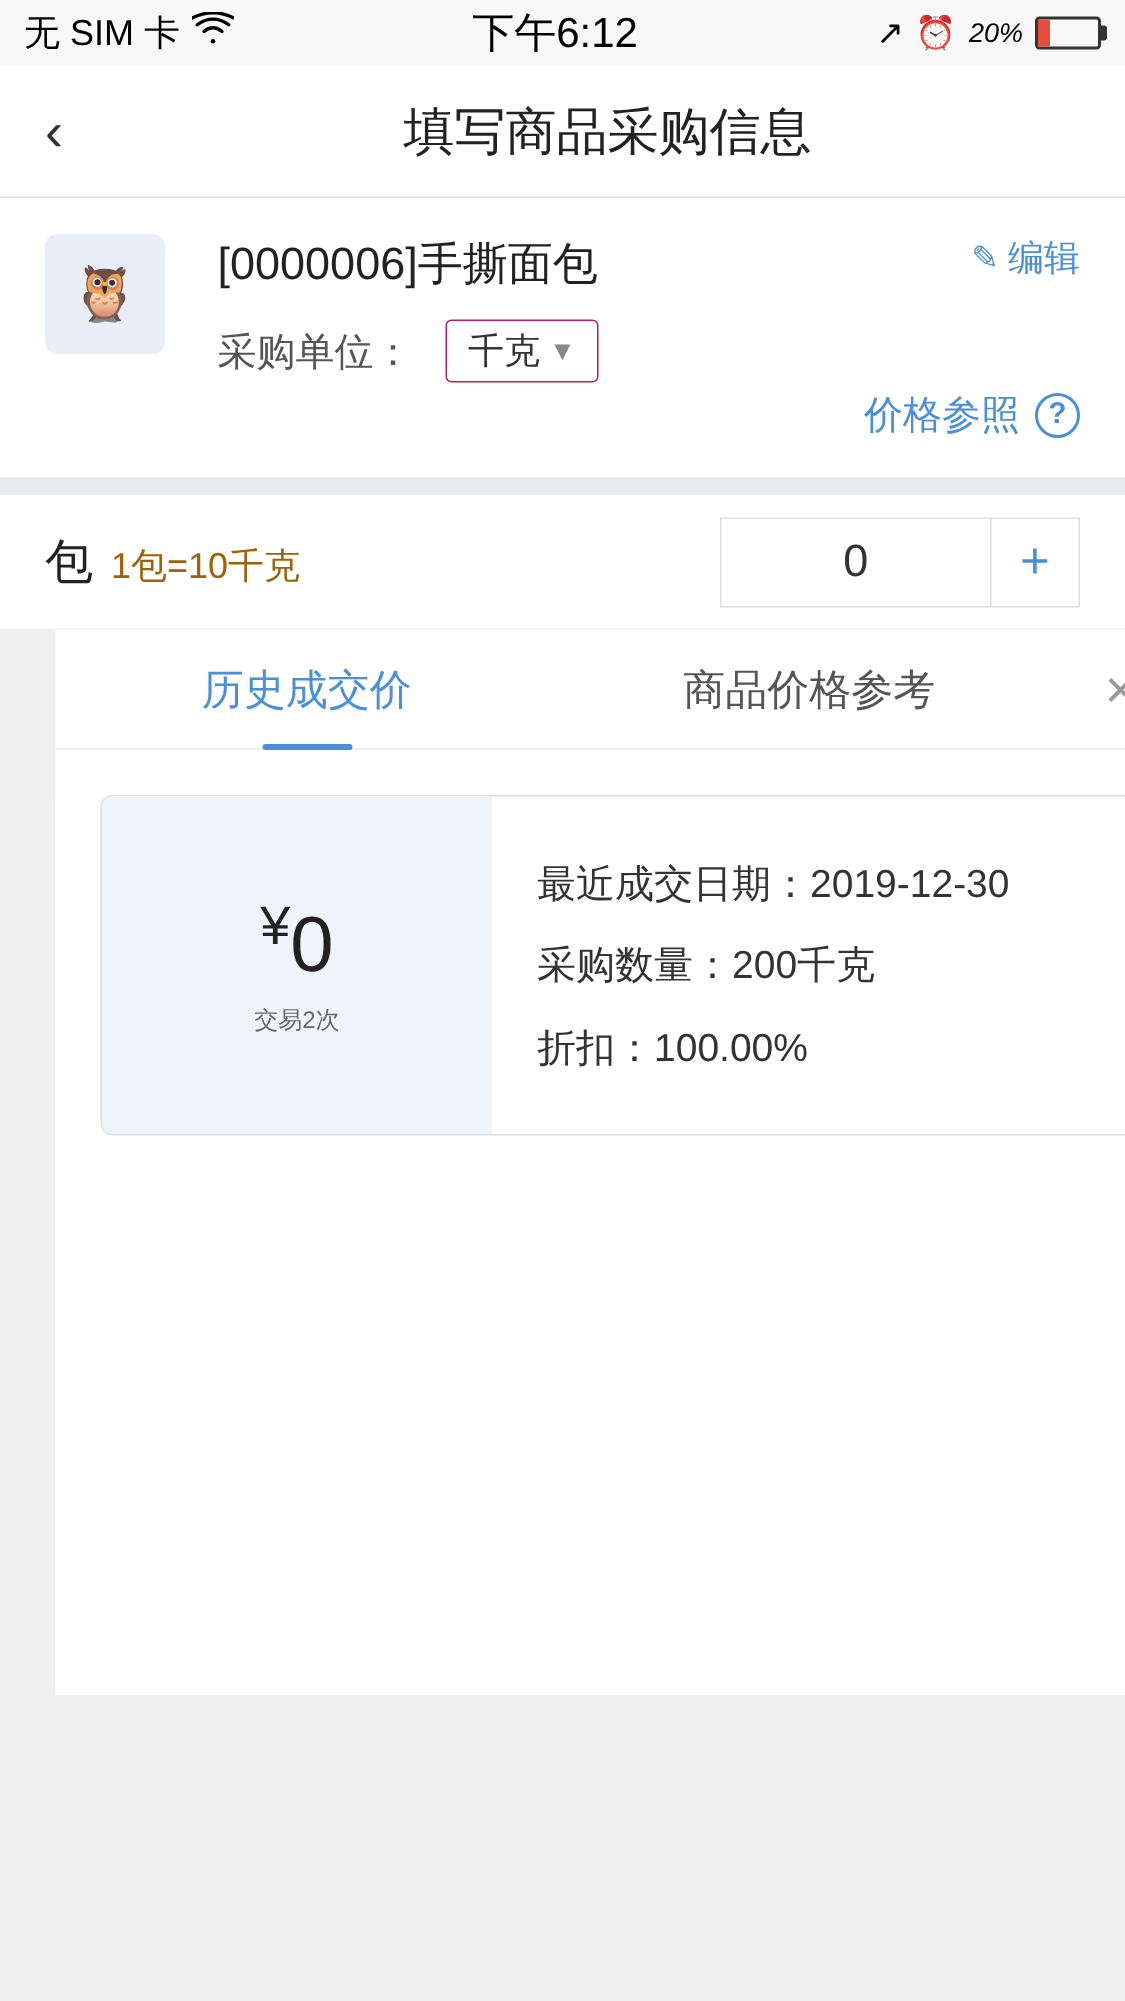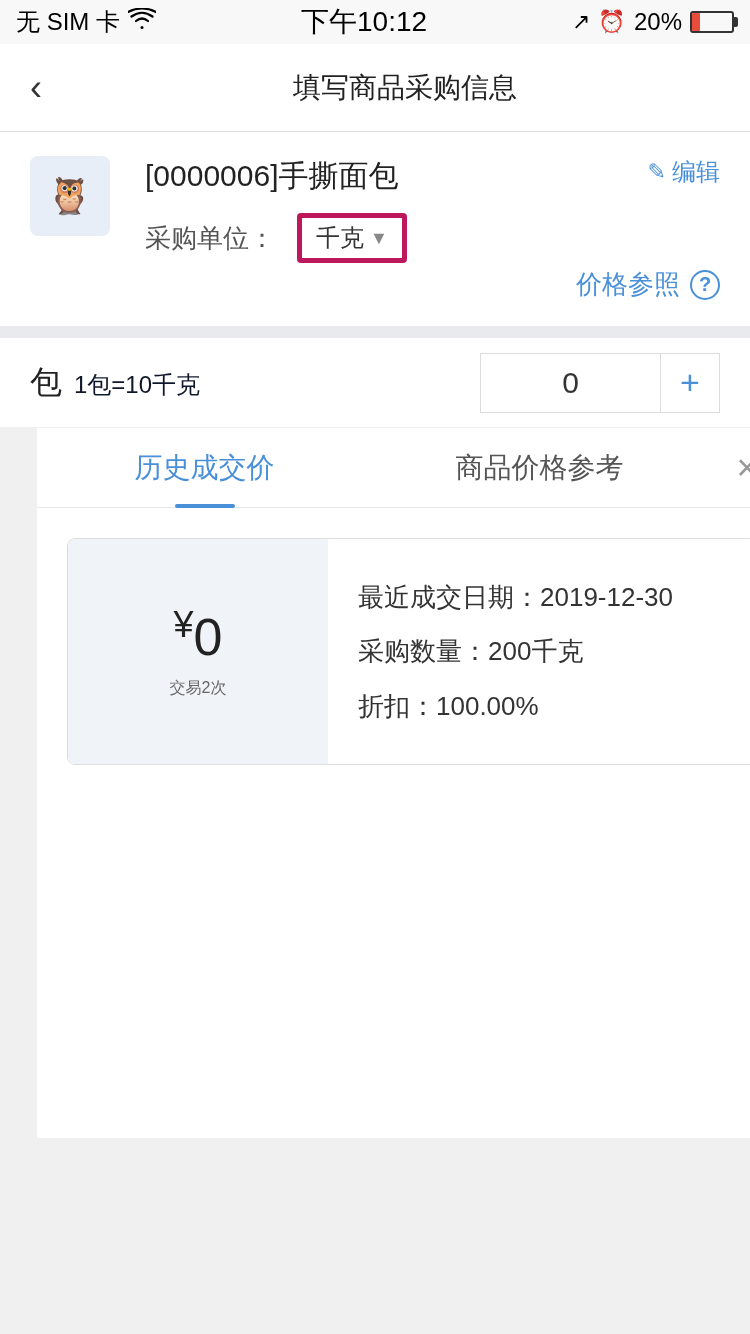--- a/index.html
+++ b/index.html
@@ -80,21 +80,21 @@
     }
     .nav-back {
       font-size: 36px;
       color: #333;
       cursor: pointer;
       width: 60px;
     }
     .nav-title {
       flex: 1;
       text-align: center;
-      font-size: 28px;
+      font-size: 34px;
       font-weight: 500;
       color: #222;
     }
 
     
     .product-card {
       width: 750px;
       background: #fff;
       padding: 24px 30px;
       margin-top: 0;
@@ -135,21 +135,21 @@
       font-weight: 500;
     }
     .product-unit-row {
       display: flex;
       align-items: center;
       gap: 22px;
       font-size: 26px;
       color: #555;
     }
     .unit-selector {
-      border: 5px solid #be185d;
+      border: 1px solid #be185d;
       border-radius: 4px;
       padding: 4px 14px;
       font-size: 24px;
       color: #333;
       background: #fff;
       display: inline-flex;
       align-items: center;
       gap: 6px;
     }
     .unit-arrow {
@@ -215,21 +215,21 @@
       align-items: baseline;
       gap: 12px;
     }
     .qty-unit {
       font-size: 32px;
       color: #222;
       font-weight: 500;
     }
     .qty-conversion {
       font-size: 24px;
-      color: #0f172a;
+      color: #a16207;
     }
     .qty-controls {
       display: flex;
       align-items: center;
       gap: 0;
     }
     .qty-input {
       width: 180px;
       height: 60px;
       border: 1px solid #ddd;
@@ -365,25 +365,25 @@
     <span>无 SIM 卡</span>
     <span>
       <svg width="28" height="22" viewBox="0 0 28 22">
         <path d="M14 18 a1.5 1.5 0 1 1 0 3 a1.5 1.5 0 0 1 0-3z" fill="#000"></path>
         <path d="M8 13 Q14 8 20 13" stroke="#000" stroke-width="2.2" fill="none" stroke-linecap="round"></path>
         <path d="M3.5 8.5 Q14 1 24.5 8.5" stroke="#000" stroke-width="2.2" fill="none" stroke-linecap="round"></path>
         <path d="M0 4 Q14 -3 28 4" stroke="#000" stroke-width="2.2" fill="none" stroke-linecap="round"></path>
       </svg>
     </span>
   </div>
-  <div class="status-center">下午10:12</div>
+  <div class="status-center">下午6:12</div>
   <div class="status-right">
     <span style="font-size:22px;">↗</span>
     <span style="font-size:22px;">⏰</span>
-    <span style="font-size:24px;">20%</span>
+    <span style="font-size:18px;font-style:italic;">20%</span>
     <div class="battery-icon">
       <div class="battery-fill"></div>
     </div>
   </div>
 </div>
 
 <div class="nav-bar">
   <span class="nav-back">‹</span>
   <span class="nav-title">填写商品采购信息</span>
 </div>

